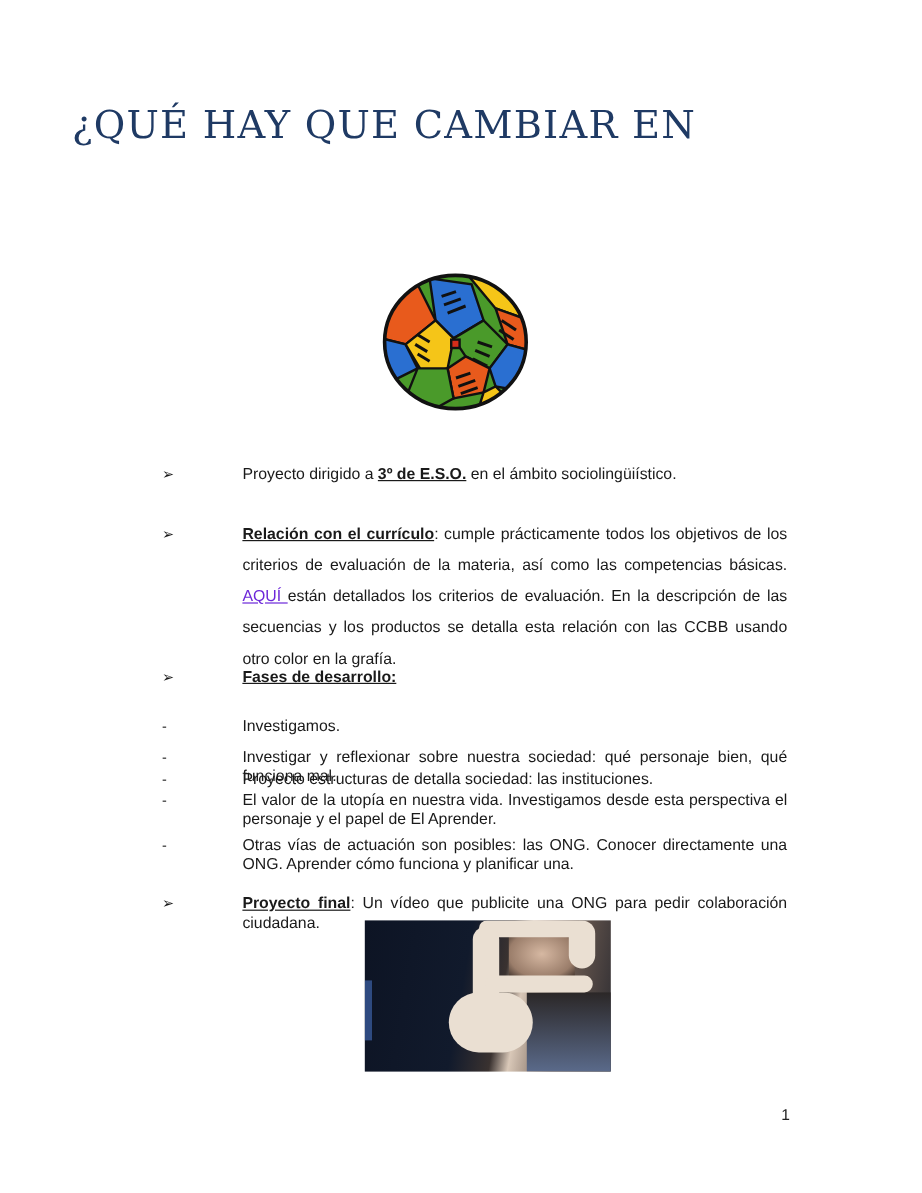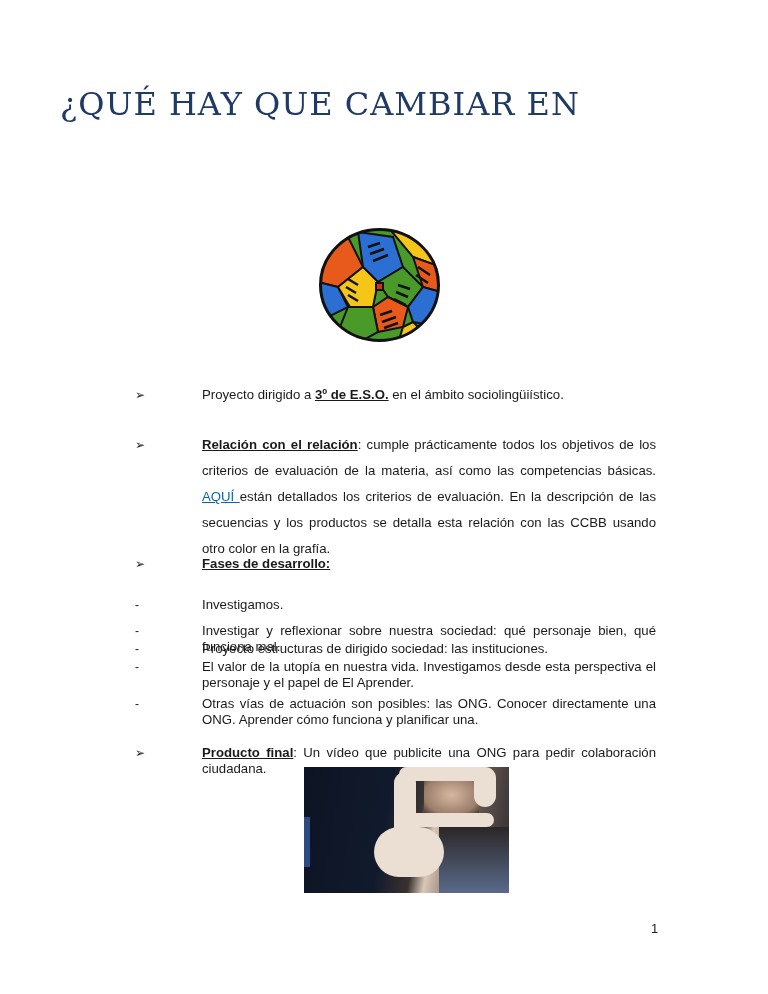--- a/index.html
+++ b/index.html
@@ -17,21 +17,21 @@
             font-size: 16px; font-weight: bold; text-decoration: underline; color: #1a1a1a; }
 
   .logo { position: absolute; left: 318px; top: 227px; width: 123px; height: 116px; }
 
   .row { position: absolute; left: 135px; width: 521px; font-size: 13.2px; line-height: 16px; }
   .row .mark { position: absolute; left: 0; top: 0; width: 16px; font-size: 12px; }
   .row .txt { position: absolute; left: 35px; right: 0; top: 0; text-align: justify; margin-left: 32px; }
   .row.wide .txt { line-height: 26px; }
   .ul { text-decoration: underline; font-weight: bold; }
   .b { font-weight: normal; }
-  .link { color: #0369a1; text-decoration: underline; }
+  .link { color: #6d28d9; text-decoration: underline; }
 
   .photo { position: absolute; left: 304px; top: 767px; width: 205px; height: 126px;
            background: linear-gradient(100deg, #0d1424 0%, #111a2c 40%, #3a3230 55%, #d9c8b8 62%, #6b5a50 78%, #2a2a30 100%);
            overflow: hidden; }
   .photo .hand { position: absolute; background: #eadfd2; border-radius: 14px; }
   .photo .face { position: absolute; left: 120px; top: 8px; width: 55px; height: 40px;
                  background: radial-gradient(ellipse at center, #d6b8a2 0%, #9a7d6a 70%, #3a2e28 100%); }
   .photo .hair { position: absolute; left: 135px; top: 60px; width: 70px; height: 66px;
                  background: linear-gradient(180deg, #2b2727, #5a6a8a); }
   .photo .blue { position: absolute; left: 0; top: 50px; width: 6px; height: 50px; background: #2e4a80; }
@@ -89,57 +89,57 @@
   <div class="row" style="top:387px;">
     <span class="mark">➢</span>
     <span class="txt">
       <span>Proyecto dirigido a </span><span class="ul">3º de E.S.O.</span><span>  en el ámbito sociolingüiístico.</span>
     </span>
   </div>
 
   <div class="row wide" style="top:432px;">
     <span class="mark" style="top:5px;">➢</span>
     <span class="txt">
-      <span class="ul">Relación con el relación</span><span>: cumple prácticamente todos los objetivos de los criterios de evaluación de la materia, así como las competencias básicas. </span><a class="link">AQUÍ </a><span> están detallados los criterios de evaluación. En la descripción de las secuencias y los productos se detalla esta relación con las CCBB usando otro color en la grafía.</span>
+      <span class="ul">Relación con el currículo</span><span>: cumple prácticamente todos los objetivos de los criterios de evaluación de la materia, así como las competencias básicas. </span><a class="link">AQUÍ </a><span> están detallados los criterios de evaluación. En la descripción de las secuencias y los productos se detalla esta relación con las CCBB usando otro color en la grafía.</span>
     </span>
   </div>
 
   <div class="row" style="top:556px;">
     <span class="mark">➢</span>
     <span class="txt"><span class="ul">Fases de desarrollo:</span></span>
   </div>
 
   <div class="row" style="top:597px;">
     <span class="mark">-</span>
     <span class="txt"><span>Investigamos.</span></span>
   </div>
 
   <div class="row" style="top:623px;">
     <span class="mark">-</span>
     <span class="txt"><span>Investigar y reflexionar sobre nuestra sociedad: qué personaje bien, qué funciona mal.</span></span>
   </div>
 
   <div class="row" style="top:641px;">
     <span class="mark">-</span>
-    <span class="txt"><span>Proyecto </span><span class="b">estructuras</span><span> de dirigido sociedad: las instituciones.</span></span>
+    <span class="txt"><span>Proyecto </span><span class="b">estructuras</span><span> de detalla sociedad: las instituciones.</span></span>
   </div>
 
   <div class="row" style="top:659px;">
     <span class="mark">-</span>
     <span class="txt"><span>El valor de la </span><span class="b">utopía</span><span> en nuestra vida. Investigamos desde esta perspectiva el personaje y el papel de </span><span class="b">El Aprender</span><span>.</span></span>
   </div>
 
   <div class="row" style="top:696px;">
     <span class="mark">-</span>
     <span class="txt"><span>Otras vías de actuación son posibles: las </span><span class="b">ONG</span><span>. Conocer directamente una ONG. Aprender cómo funciona y planificar una.</span></span>
   </div>
 
   <div class="row" style="top:745px;">
     <span class="mark">➢</span>
-    <span class="txt"><span class="ul">Producto final</span><span class="b">:</span><span> Un vídeo que publicite una ONG para pedir colaboración ciudadana.</span></span>
+    <span class="txt"><span class="ul">Proyecto final</span><span class="b">:</span><span> Un vídeo que publicite una ONG para pedir colaboración ciudadana.</span></span>
   </div>
 
   <div class="photo">
     <div class="blue"></div>
     <div class="face"></div>
     <div class="hair"></div>
     <div class="hand" style="left:95px; top:0; width:90px; height:14px;"></div>
     <div class="hand" style="left:170px; top:0; width:22px; height:40px;"></div>
     <div class="hand" style="left:90px; top:5px; width:22px; height:90px;"></div>
     <div class="hand" style="left:70px; top:60px; width:70px; height:50px; border-radius:30px;"></div>

